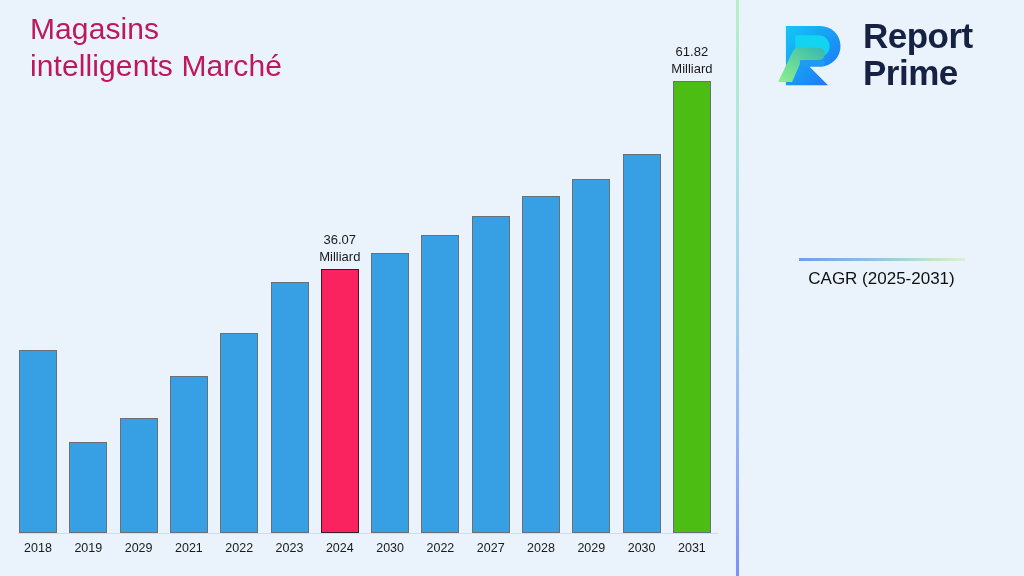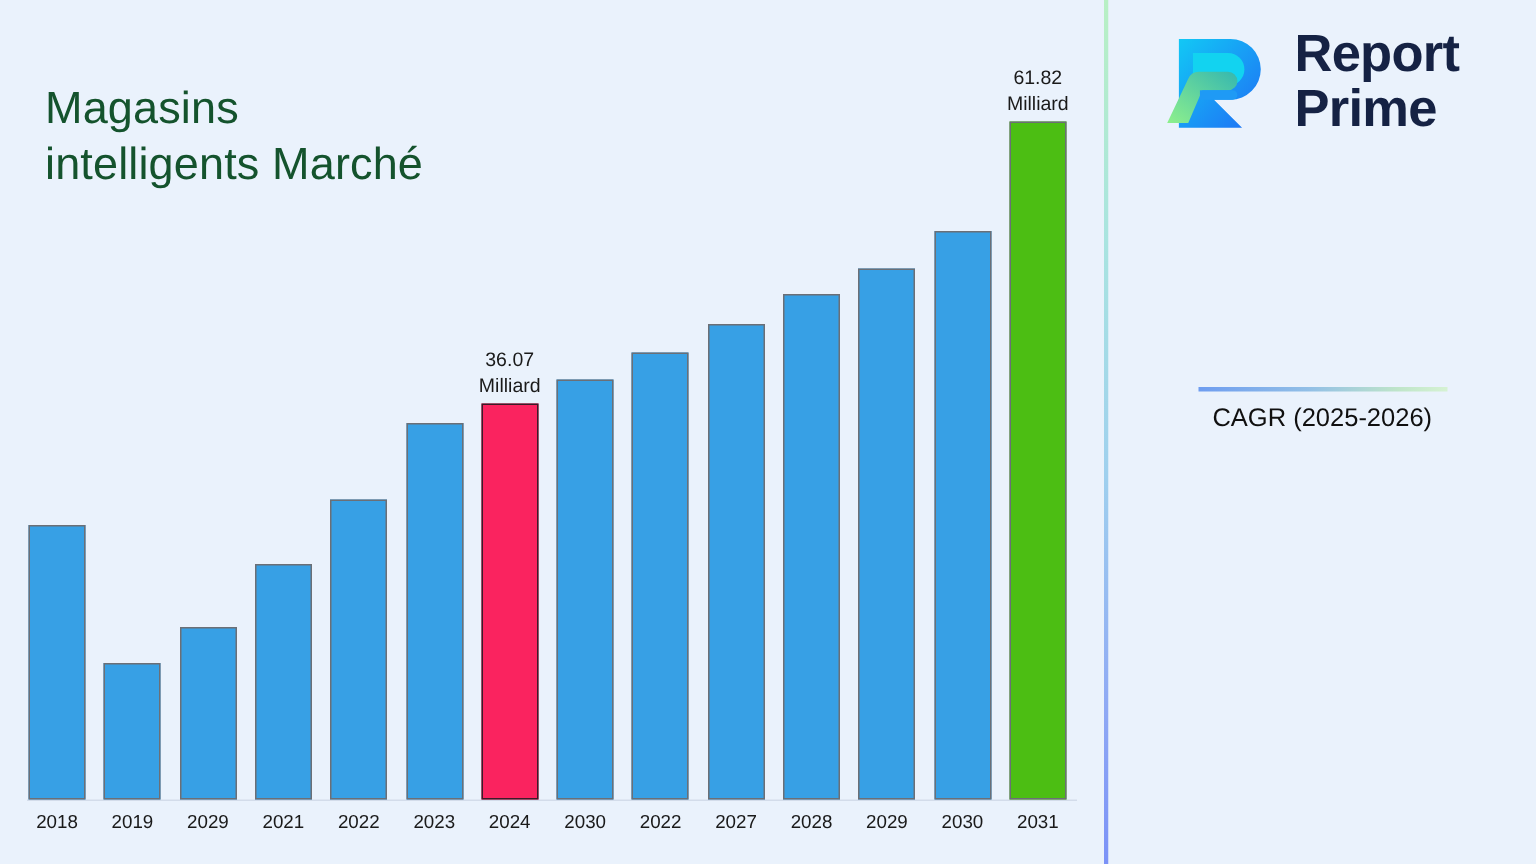--- a/index.html
+++ b/index.html
@@ -21,25 +21,24 @@
   }
 
   
   #title {
     position: absolute;
     left: 30px;
     top: 10px;
     width: 640px;
     font-size: 30px;
     line-height: 37px;
-    color: #14532d;
+    color: #be185d;
     font-weight: 400;
     letter-spacing: 0.1px;
     white-space: pre-line;
-    margin-top: 44px;
   }
 
   
   #chart {
     position: absolute;
     left: 0px;
     top: 0px;
     width: 726px;
     height: 576px;
   }
@@ -273,17 +272,17 @@
         <path d="M4 86 L22 48 a10 10 0 0 1 9 -6 H56 a8 8 0 0 1 0 16 H34 L22 86 Z" fill="url(#gGreen)"></path>
 
         <path d="M32 58 H60 a4 4 0 0 1 0 8 H32 Z" fill="#1f9af5"></path>
       </svg>
       <div id="logo-text">Report
 Prime</div>
     </div>
 
     <div id="cagr-block">
       <div id="cagr-rule"></div>
-      <div id="cagr-caption">CAGR (2025-2026)</div>
+      <div id="cagr-caption">CAGR (2025-2031)</div>
     </div>
 
   </div>
 </div>
 
 </body></html>

